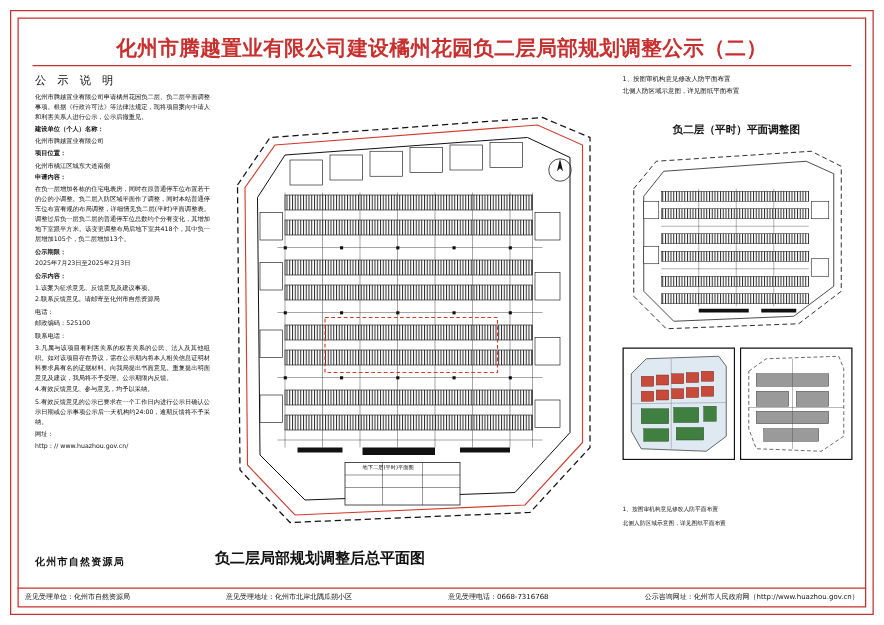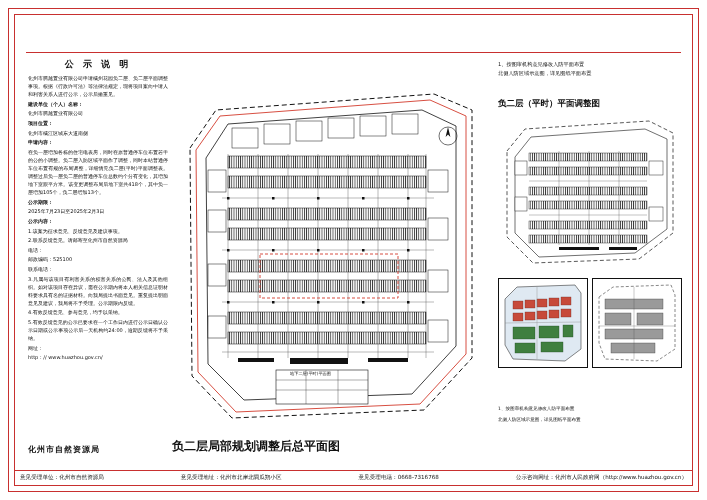--- a/index.html
+++ b/index.html
@@ -7,52 +7,53 @@
   #page{position:relative;width:707px;height:500px;background:#fff;box-sizing:border-box;}
   .outer-border{position:absolute;left:8px;top:8px;right:8px;bottom:8px;border:1.5px solid #c8302f;box-sizing:border-box;}
   .inner-border{position:absolute;left:14px;top:14px;right:14px;bottom:14px;border:0.8px solid #c8302f;box-sizing:border-box;}
 
   .title{position:absolute;left:30px;top:28px;width:647px;text-align:center;font-family:"DejaVu Serif","Liberation Serif",serif;
          font-weight:bold;font-size:16.5px;color:#c8302f;letter-spacing:0.3px;white-space:nowrap;}
   .title-rule{position:absolute;left:26px;top:52px;width:655px;height:1px;background:#c8302f;}
 
   
   .left-col{position:absolute;left:28px;top:58px;width:140px;height:410px;}
-  .lc-head{text-align:center;font-size:9px;font-weight:bold;letter-spacing:3px;color:#111;margin-bottom:3px;}
+  .lc-head{text-align:left;font-size:9px;font-weight:normal;letter-spacing:3px;color:#111;margin-bottom:3px;}
   .lc-body{font-size:5.0px;line-height:1.62;color:#111;text-align:justify;}
   .lc-body p{margin:0 0 1.5px 0;}
   .lc-body .b{font-weight:bold;}
   .lc-foot{position:absolute;left:0;top:386px;width:140px;text-align:left;font-size:8px;font-weight:bold;color:#111;letter-spacing:1px;}
 
   
   .plan-wrap{position:absolute;left:172px;top:58px;width:320px;height:375px;}
   .plan-frame{position:absolute;left:0;top:0;width:320px;height:375px;overflow:hidden;background:#fff;}
   .plan-caption{position:absolute;left:172px;top:438px;width:320px;text-align:left;font-size:12px;font-weight:bold;
                 font-family:"DejaVu Serif","Liberation Serif",serif;color:#111;}
   .note-box{position:absolute;left:498px;top:60px;width:182px;font-size:5.2px;line-height:1.7;color:#111;}
   .note-box p{margin:0;}
-  .sub-caption{position:absolute;width:182px;text-align:left;font-size:8.5px;font-weight:bold;color:#111;}
+  .sub-caption{position:absolute;width:182px;text-align:center;font-size:8.5px;font-weight:bold;color:#111;}
 
   .mini{position:absolute;border:0.7px solid #111;background:#fff;overflow:hidden;}
   .mini-note{position:absolute;font-size:4.6px;line-height:1.55;color:#111;}
 
   
   .footer-rule{position:absolute;left:14px;top:470px;width:679px;height:1px;background:#c8302f;}
   .footer{position:absolute;left:20px;top:474px;width:667px;display:flex;justify-content:space-between;
           font-size:5.6px;color:#111;align-items:center;}
   .footer span{white-space:nowrap;}
 </style>
 </head>
 <body>
 
 <div id="page">
 
   <div class="outer-border"></div>
   <div class="inner-border"></div>
 
+  <div class="title">化州市腾越置业有限公司建设橘州花园负二层局部规划调整公示（二）</div>
   <div class="title-rule"></div>
 
   <div class="left-col">
     <div class="lc-head">公 示 说 明</div>
     <div class="lc-body">
       <p>化州市腾越置业有限公司申请橘州花园负二层、负二层平面调整事项。根据《行政许可法》等法律法规定，现将项目案向中请人和利害关系人进行公示，公示后撤重见。</p>
       <p class="b">建设单位（个人）名称：</p>
       <p>化州市腾越置业有限公司</p>
       <p class="b">项目位置：</p>
       <p>化州市橘江区城东大道南侧</p>

